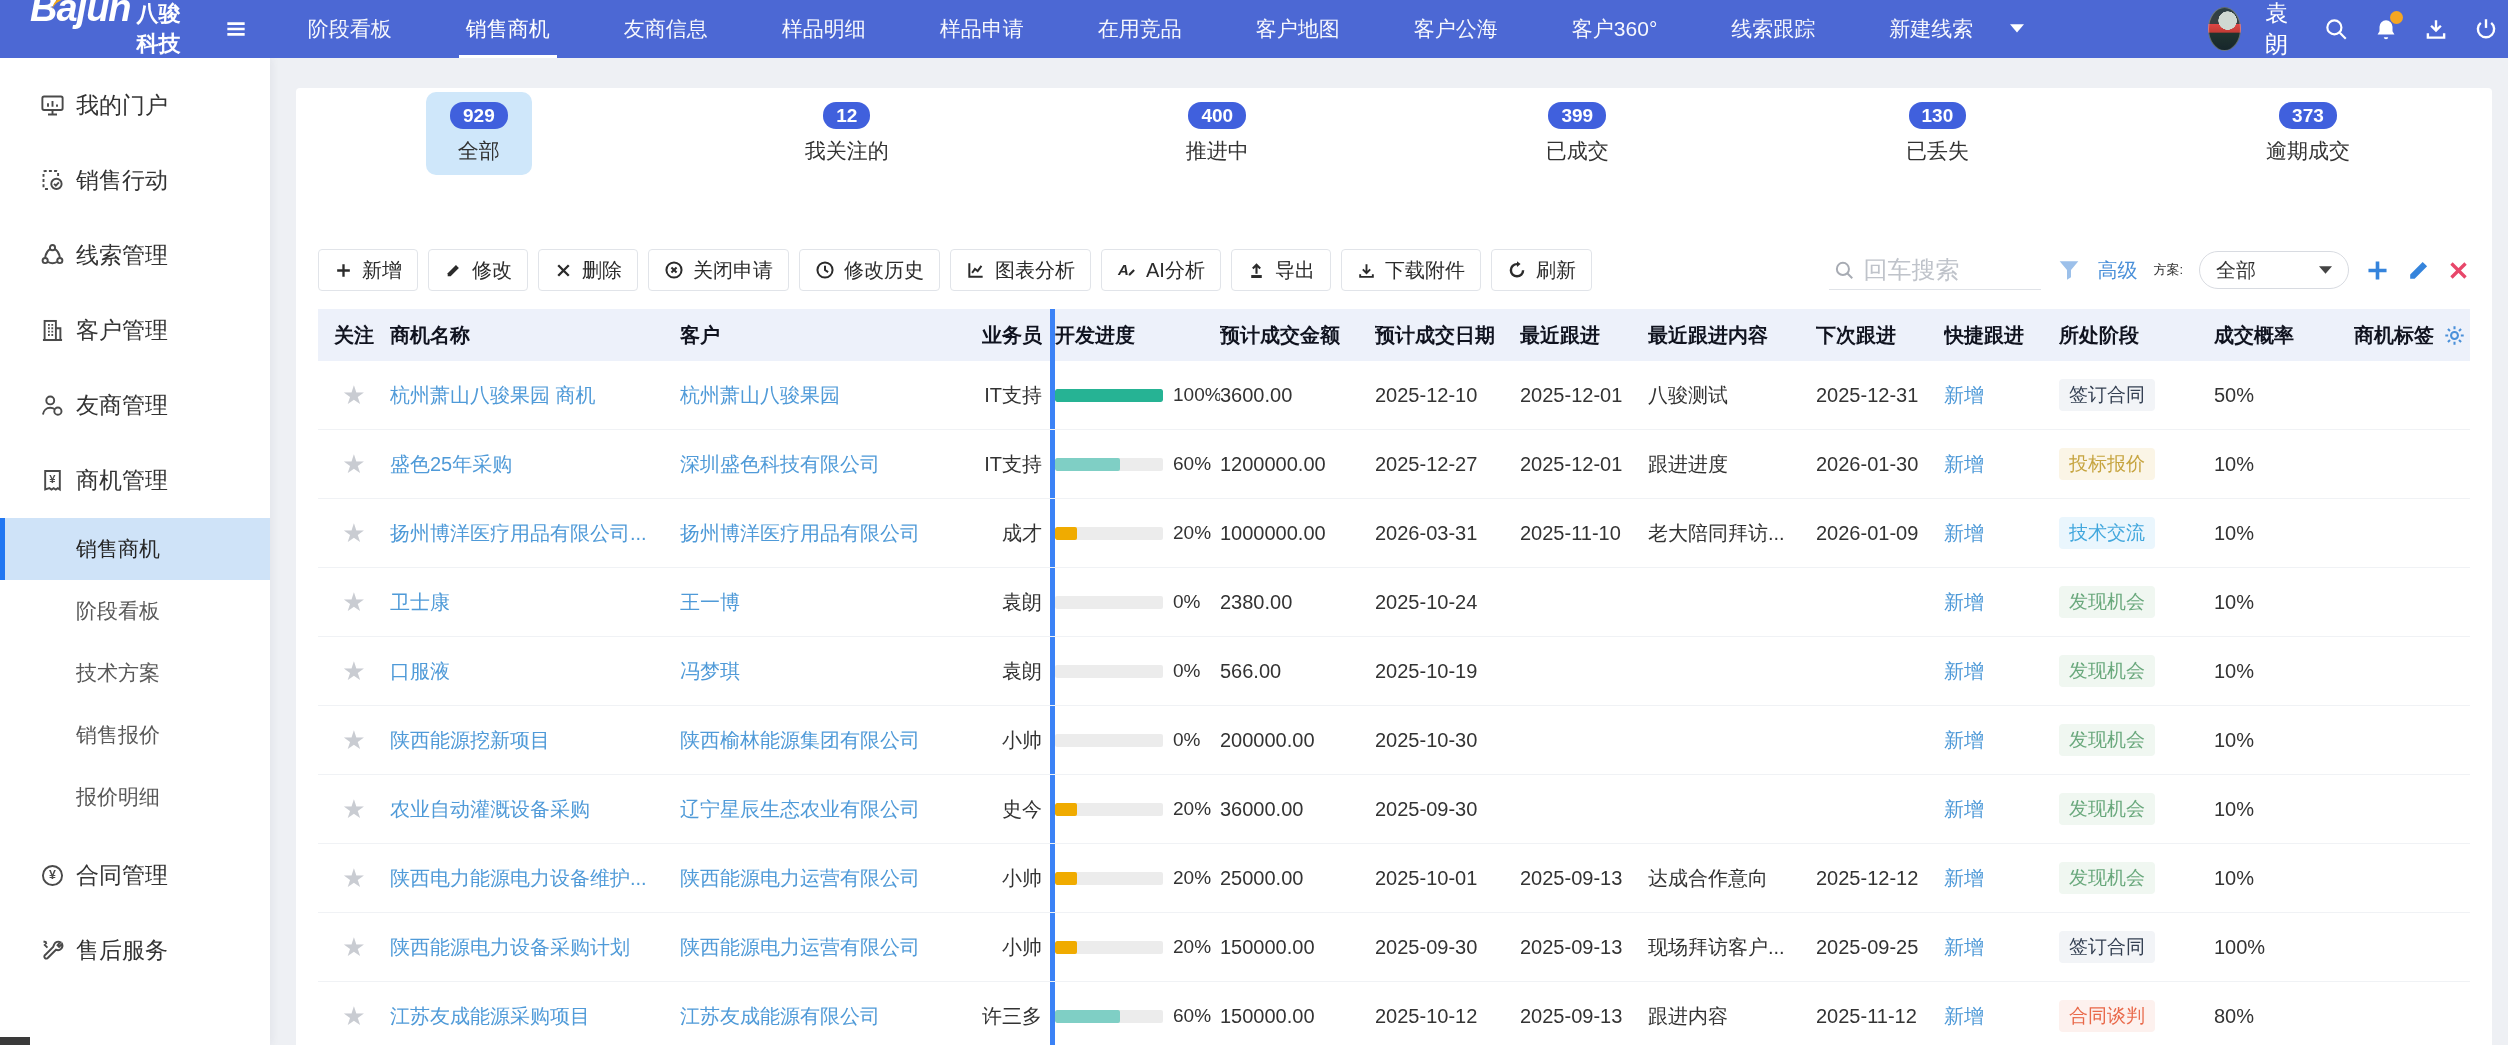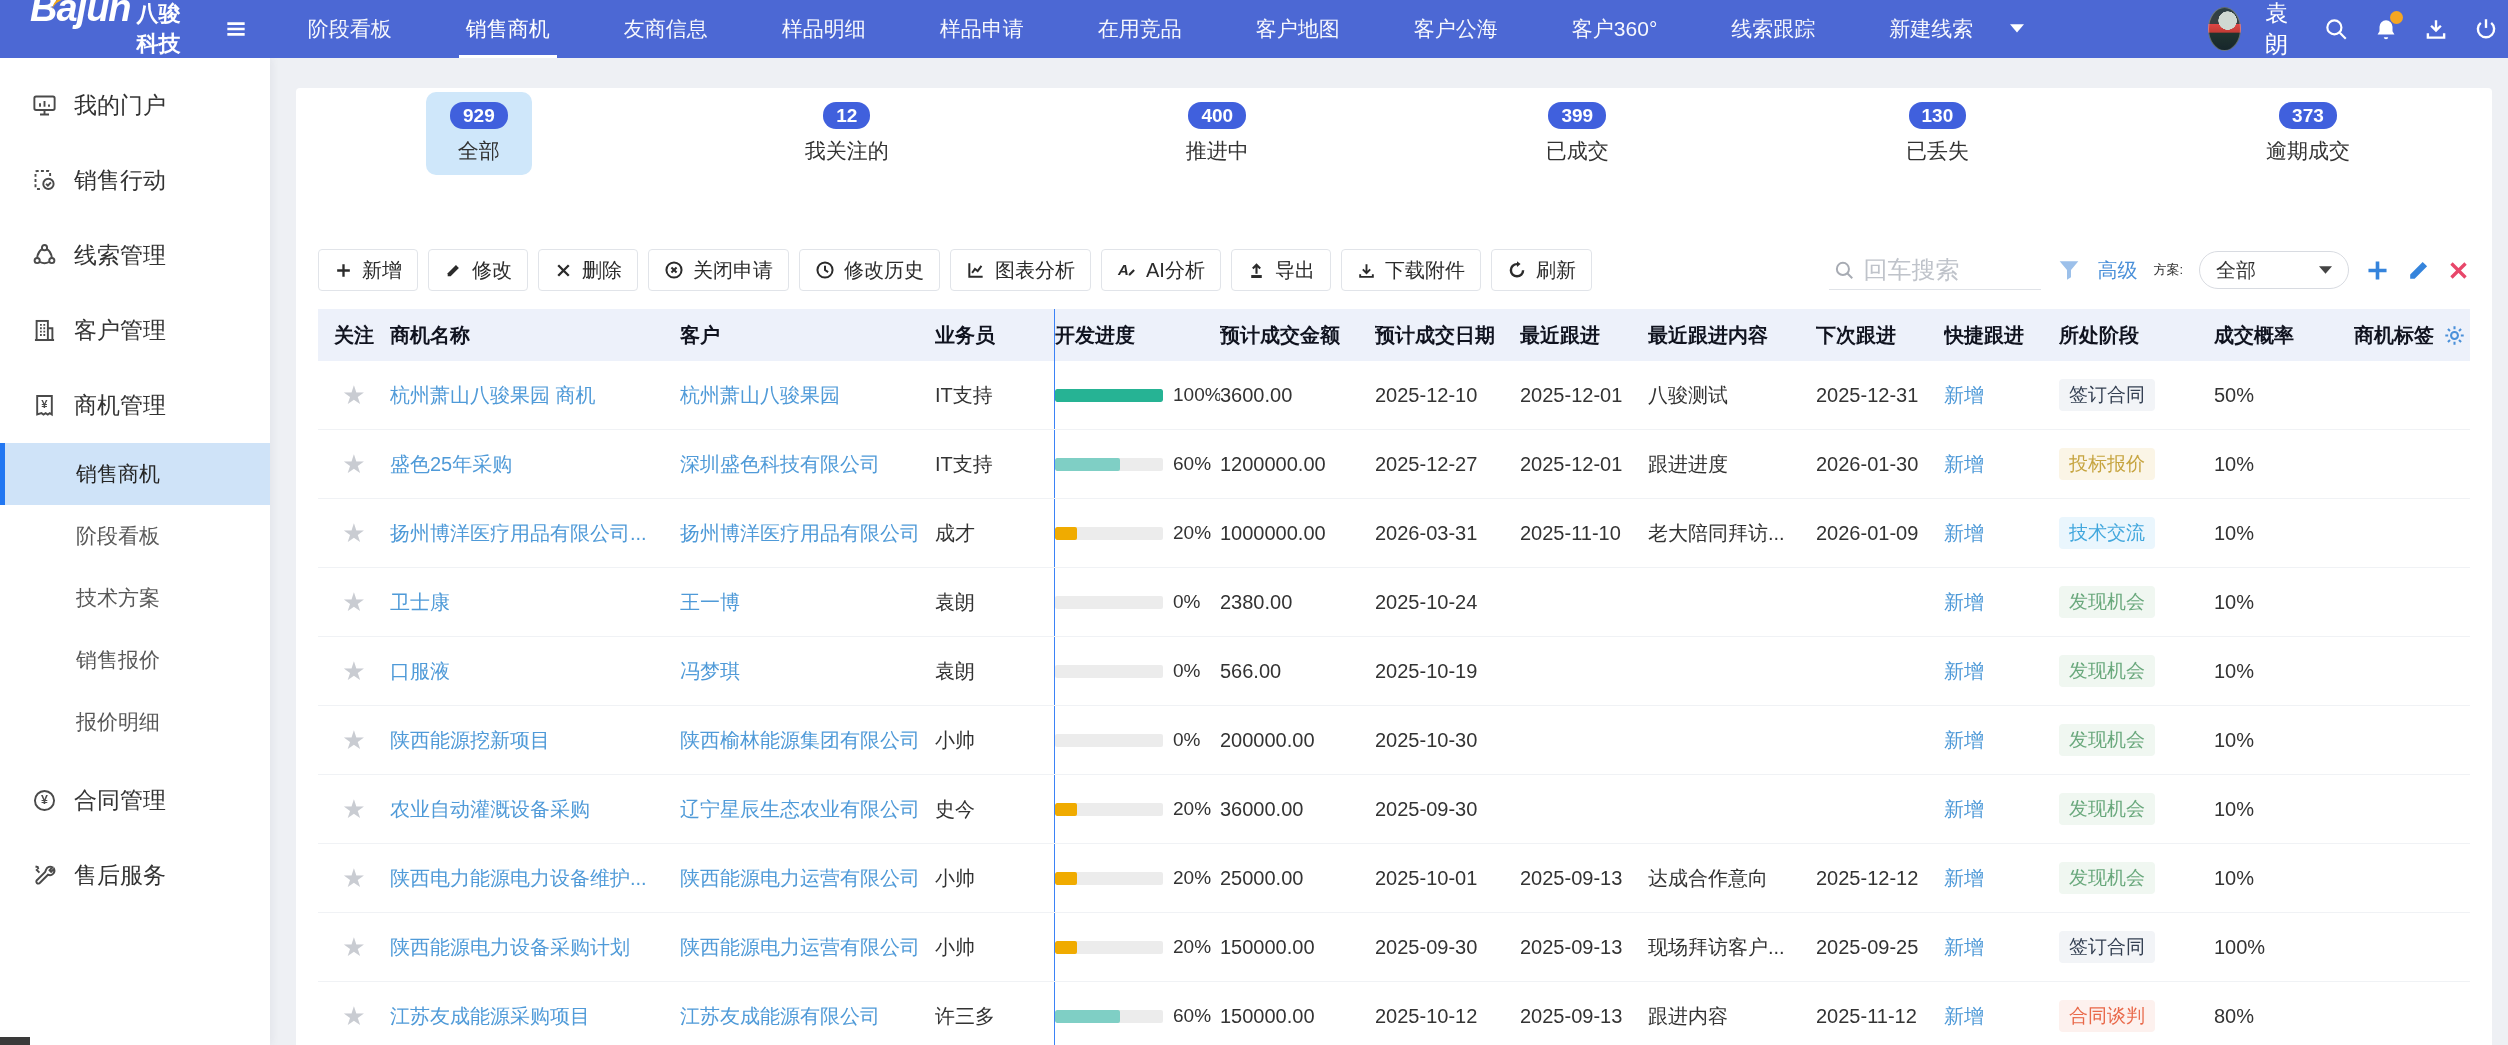--- a/index.html
+++ b/index.html
@@ -24,21 +24,21 @@
   .avatar { width:44px; height:44px; border-radius:50%; overflow:hidden; background:
       radial-gradient(circle at 60% 30%, #cfd8d2 0 26%, transparent 27%),
       linear-gradient(180deg,#2b3f44 0%, #3c4043 38%, #d44 39%, #c23b34 58%, #20342f 59%, #16262b 100%);
       border:1px solid rgba(255,255,255,.3); cursor:pointer; }
   .username { font-size:23px; color:#fff; cursor:pointer; }
   .nav-icon { display:flex; align-items:center; cursor:pointer; position:relative; }
   .nav-dot { position:absolute; top:-5px; right:-4px; width:13px; height:13px; border-radius:50%; background:#f5a623; }
 
   
   .sidebar { position:absolute; top:58px; left:0; bottom:0; width:270px; background:#fff; box-shadow:2px 0 8px rgba(30,40,70,.06); padding-top:10px; z-index:10; }
-  .side-item { display:flex; align-items:center; height:75px; padding-left:30px; gap:16px; font-size:23px; color:#333; cursor:pointer; }
+  .side-item { display:flex; align-items:center; height:75px; padding-left:38px; gap:10px; font-size:23px; color:#333; cursor:pointer; }
   .side-icon { width:28px; height:28px; display:flex; align-items:center; justify-content:center; }
   .side-sub { height:62px; line-height:62px; padding-left:76px; font-size:21px; color:#595959; cursor:pointer; }
   .side-sub.active { background:#cfe3f8; border-left:5px solid #2277f2; padding-left:71px; color:#262626; }
   .side-gap { height:10px; }
 
   
   .main { position:absolute; left:270px; top:58px; right:0; bottom:0; }
   .card { position:absolute; left:26px; top:30px; right:16px; bottom:0; background:#fff; border-radius:4px 4px 0 0; padding:0 22px; overflow:hidden; }
 
   
@@ -61,21 +61,21 @@
   .select { display:flex; align-items:center; justify-content:space-between; width:150px; height:38px; border:1px solid #d8dbe1; border-radius:19px; padding:0 16px; font-size:20px; color:#333; cursor:pointer; background:#fff; }
   .icon-btn { display:flex; align-items:center; cursor:pointer; }
 
   
   .table { margin-top:18px; }
   .thead { display:flex; align-items:center; height:52px; background:#edf1fa; font-weight:bold; font-size:20px; color:#10131f; position:relative; }
   .row { display:flex; align-items:center; height:69px; border-bottom:1px solid #f0f2f5; font-size:20px; color:#333; background:#fff; }
   .c { flex-shrink:0; padding-right:8px; white-space:nowrap; overflow:hidden; }
   .c0 { width:72px; text-align:center; padding-right:0; }
   .c1 { width:290px; } .c2 { width:255px; }
-  .c3 { width:120px; align-self:stretch; display:flex; align-items:center; border-right:1px solid #3b82f6; }
+  .c3 { width:120px; align-self:stretch; display:flex; align-items:center; border-right:5px solid #3b82f6;justify-content:flex-end; }
   .c4 { width:165px; display:flex; align-items:center; }
   .c5 { width:155px; } .c6 { width:145px; } .c7 { width:128px; } .c8 { width:168px; }
   .c9 { width:128px; } .c10 { width:115px; } .c11 { width:155px; } .c12 { width:140px; }
   .c13 { flex:1; }
   .link { color:#4f9ad8; cursor:pointer; }
   .star { color:#c9ccd2; font-size:26px; cursor:pointer; line-height:1; }
   .bar { width:108px; height:13px; background:#ececec; border-radius:2px; position:relative; overflow:hidden; flex-shrink:0; }
   .fill { position:absolute; left:0; top:0; bottom:0; border-radius:2px; }
   .pct { margin-left:10px; font-size:19px; color:#333; }
   .tag { display:inline-block; padding:5px 10px; border-radius:4px; font-size:19px; line-height:22px; }
@@ -190,20 +190,30 @@
         <svg viewBox="0 0 24 24" width="27" height="27" fill="none" stroke="#4a4a4a" stroke-width="1.7">
           <rect x="5" y="3.5" width="10" height="17"></rect>
           <path d="M15 10h4v10.5M3.5 20.5h17M8 7h1.6M11 7h1.6M8 10h1.6M11 10h1.6M8 13h1.6M11 13h1.6M8 16h1.6M11 16h1.6"></path>
         </svg>
       </span>
       <span class="side-label">客户管理</span>
     </div>
     <div class="side-item">
       <span class="side-icon">
         <svg viewBox="0 0 24 24" width="27" height="27" fill="none" stroke="#4a4a4a" stroke-width="1.7">
+          <circle cx="10" cy="7.5" r="3.5"></circle>
+          <path d="M3.5 20c.5-3.6 3.1-6 6.5-6 1.4 0 2.7.4 3.8 1.2"></path>
+          <circle cx="16.8" cy="17" r="3.2"></circle>
+        </svg>
+      </span>
+      <span class="side-label">友商管理</span>
+    </div>
+    <div class="side-item">
+      <span class="side-icon">
+        <svg viewBox="0 0 24 24" width="27" height="27" fill="none" stroke="#4a4a4a" stroke-width="1.7">
           <path d="M5.5 3.5h13V20l-1.8-1.2-1.8 1.2-1.9-1.2-1.9 1.2-1.8-1.2L5.5 20z"></path>
           <text x="12" y="14.5" font-size="10" text-anchor="middle" fill="#4a4a4a" stroke="none" font-weight="bold">¥</text>
         </svg>
       </span>
       <span class="side-label">商机管理</span>
     </div>
     <div class="side-sub active">销售商机</div>
     <div class="side-sub">阶段看板</div>
     <div class="side-sub">技术方案</div>
     <div class="side-sub">销售报价</div>

